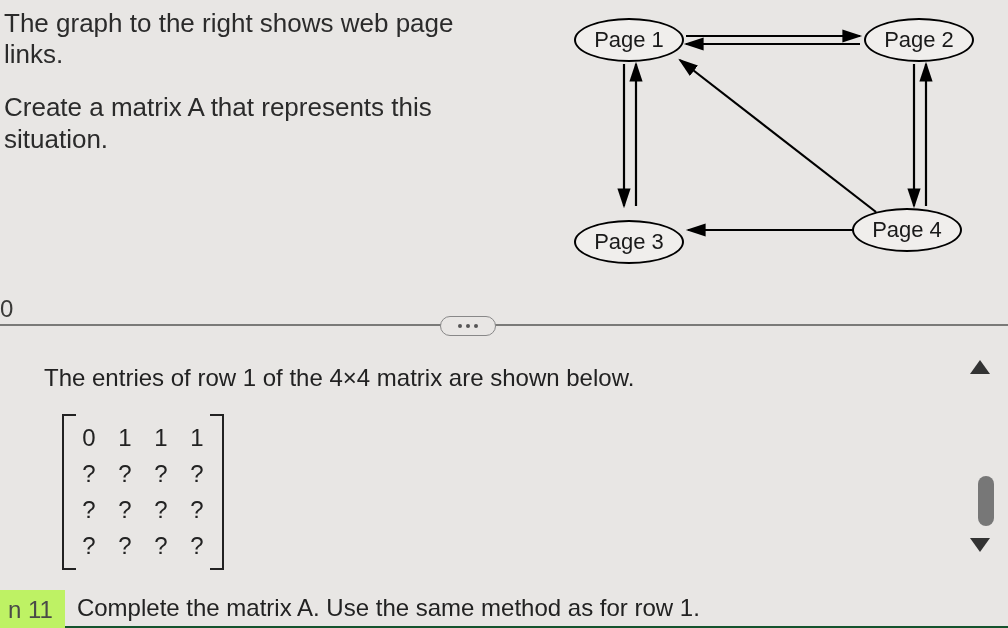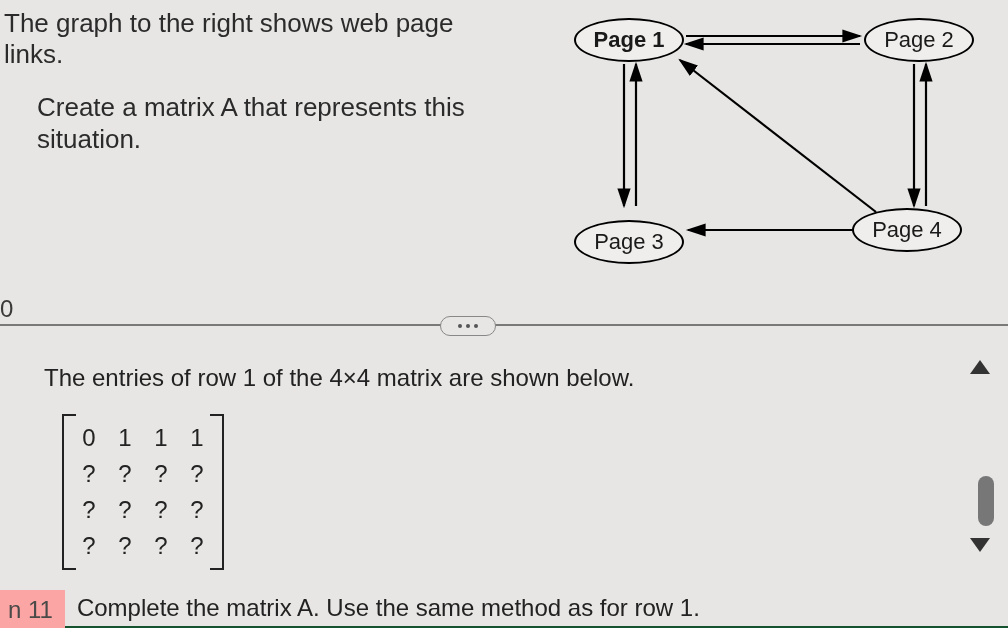--- a/index.html
+++ b/index.html
@@ -26,39 +26,38 @@
     font-size: 26px;
     line-height: 1.2;
     color: #2b2b2b;
     margin-bottom: 4px;
   }
   .prompt-line2 {
     font-size: 26px;
     line-height: 1.2;
     color: #2b2b2b;
     margin-top: 22px;
-    margin-left: 33px;
   }
   .graph-col {
     flex: 1;
     position: relative;
   }
   .node {
     position: absolute;
     border: 2px solid #000;
     border-radius: 50%;
     background: #f0eeec;
     font-size: 22px;
     display: flex;
     align-items: center;
     justify-content: center;
     width: 110px;
     height: 44px;
   }
-  .node.n1 { left: 50px; top: 10px; font-weight: bold; }
+  .node.n1 { left: 50px; top: 10px; }
   .node.n2 { left: 340px; top: 10px; }
   .node.n3 { left: 50px; top: 212px; }
   .node.n4 { left: 328px; top: 200px; }
   svg.edges {
     position: absolute;
     left: 0; top: 0;
     width: 480px; height: 270px;
     pointer-events: none;
   }
   .divider-row {
@@ -161,21 +160,21 @@
     cursor: pointer;
   }
   .footer-row {
     position: absolute;
     left: 0; bottom: 0;
     width: 100%;
     display: flex;
     align-items: flex-end;
   }
   .qnum-box {
-    background: #fca5a5;
+    background: #bef264;
     padding: 6px 12px 4px 8px;
     font-size: 24px;
     color: #4a4a48;
   }
   .footer-text {
     flex: 1;
     font-size: 24px;
     color: #222;
     border-bottom: 2px solid #14532d;
     padding: 0 0 4px 12px;

